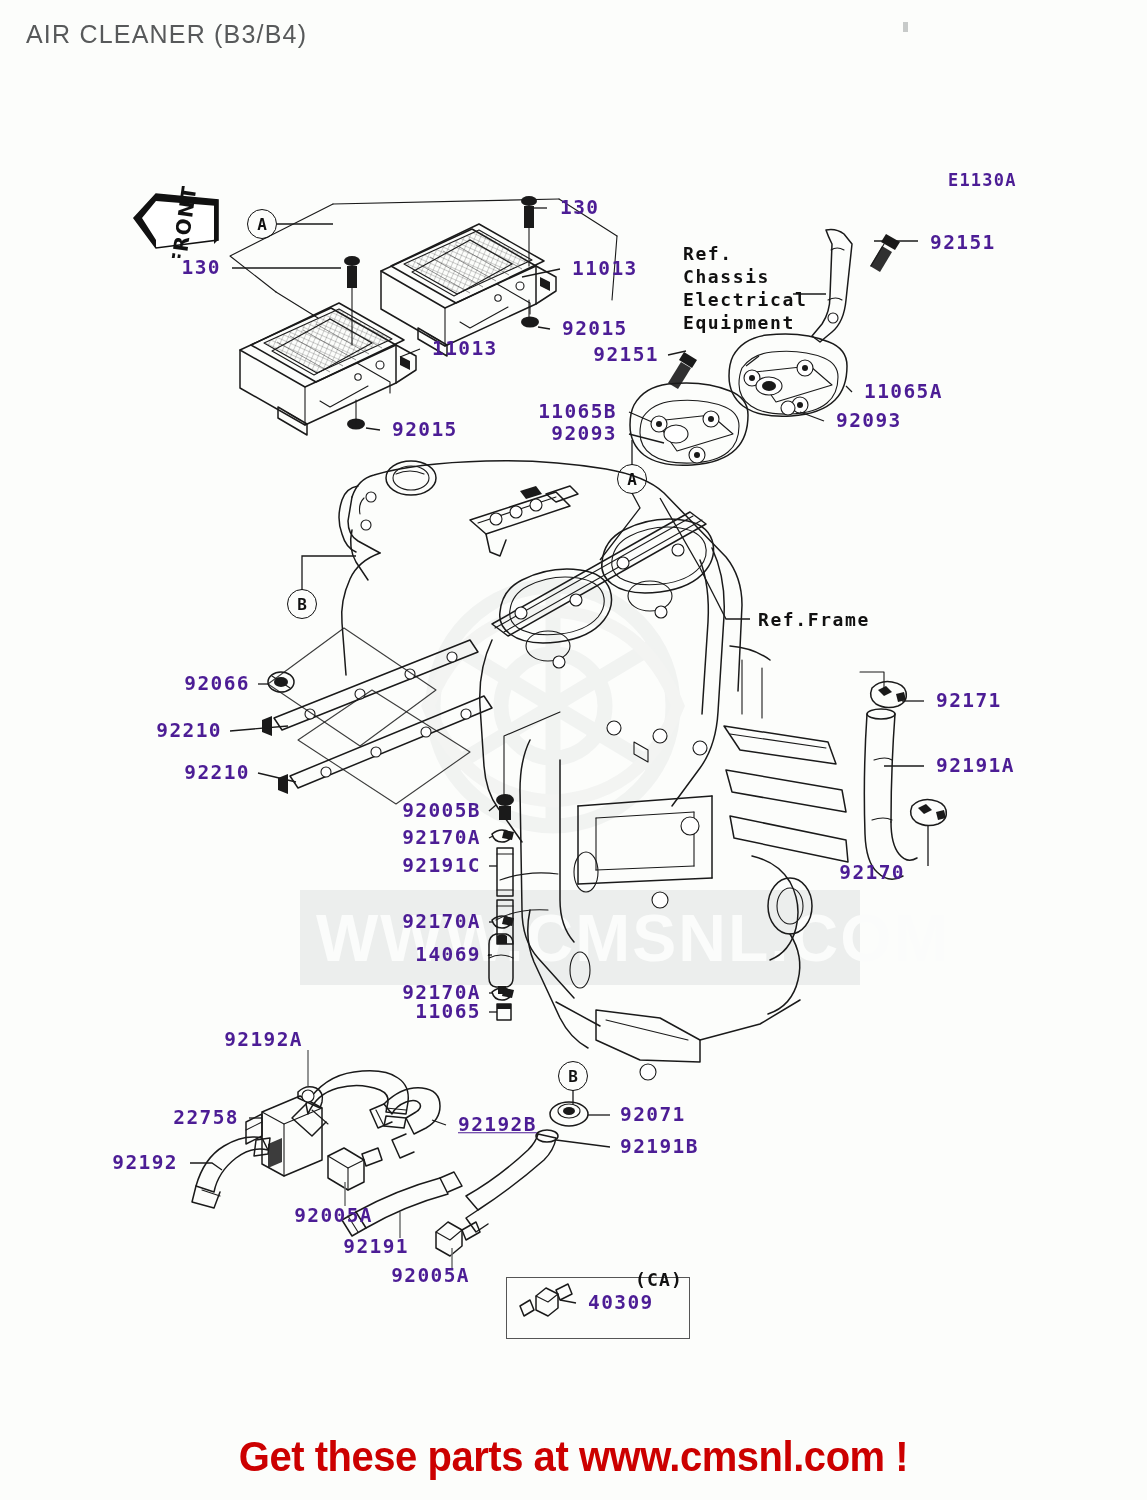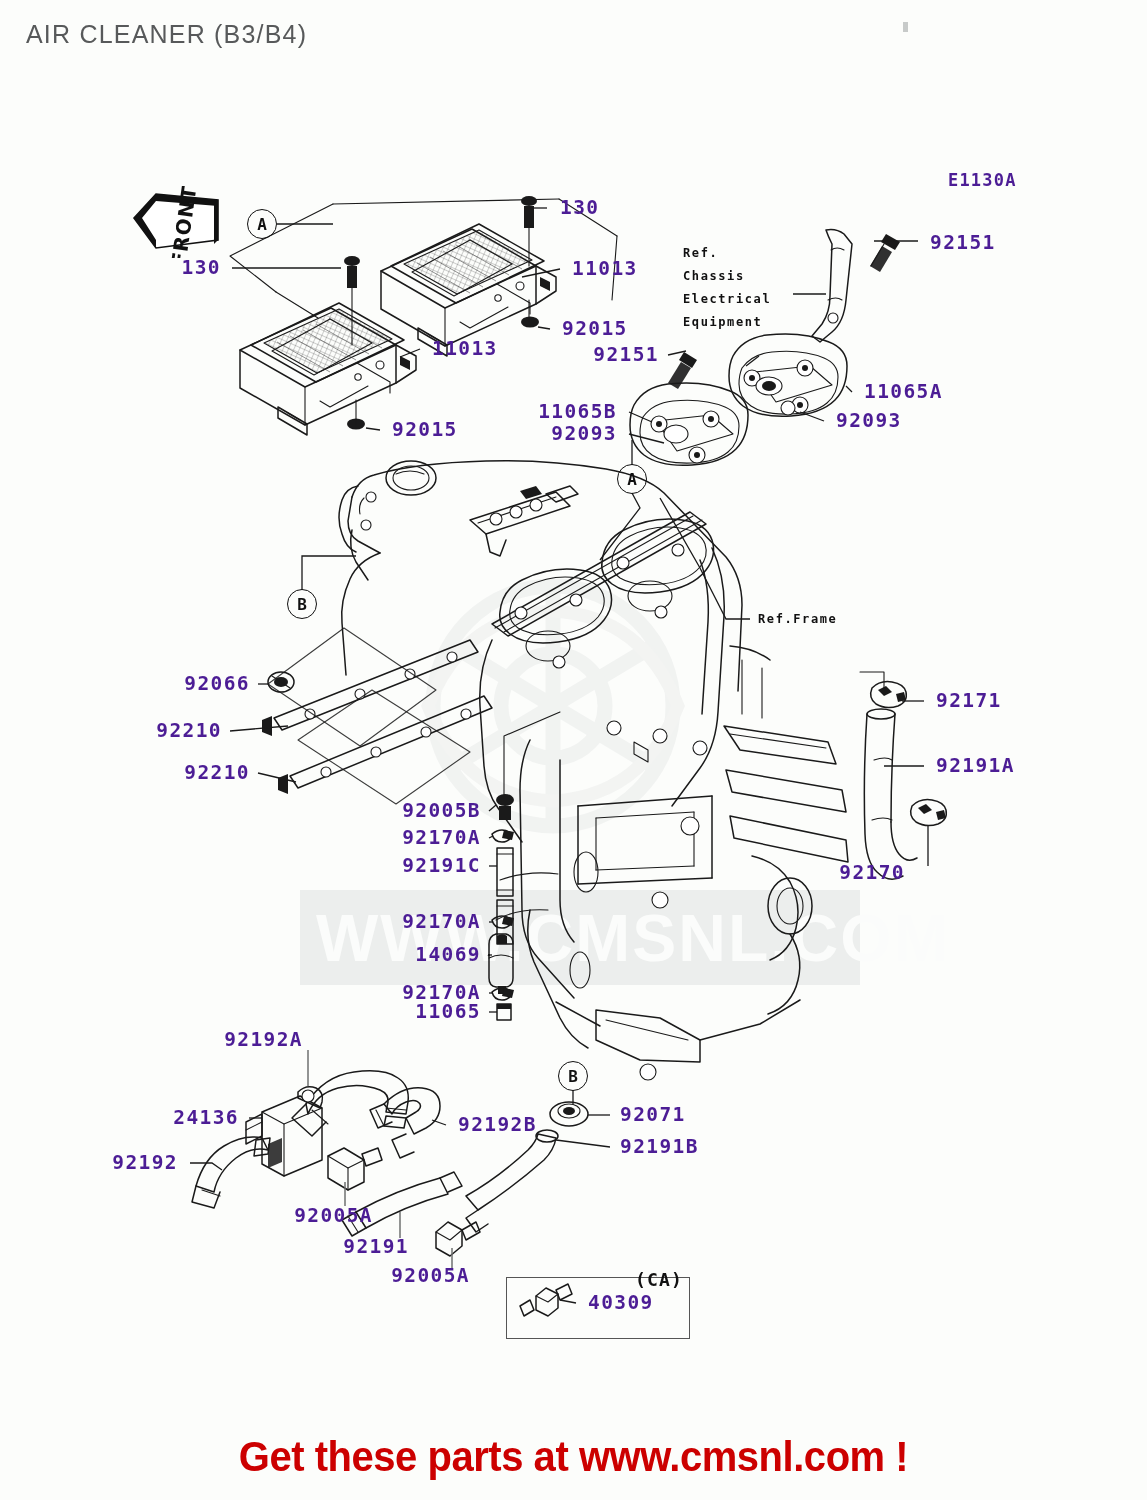--- a/index.html
+++ b/index.html
@@ -36,21 +36,21 @@
     font-family:"DejaVu Sans Mono","Liberation Mono",monospace;
     font-size:19.5px;font-weight:bold;color:#4c1d95;
     letter-spacing:1.4px;white-space:nowrap;line-height:1;
   }
   .lbl.r{transform:translate(-100%,-50%);}     
   .lbl.l{transform:translate(0,-50%);}      
 
   .reftext{
     position:absolute;
     font-family:"DejaVu Sans Mono","Liberation Mono",monospace;
-    font-size:12px;font-weight:bold;color:#111;
+    font-size:18px;font-weight:bold;color:#111;
     letter-spacing:1.6px;line-height:23px;white-space:pre;
   }
 
   
   .marker{
     position:absolute;width:28px;height:28px;border:1.6px solid #111;
     border-radius:50%;
     font-family:"DejaVu Sans Mono","Liberation Mono",monospace;
     font-size:16px;font-weight:bold;color:#111;
     display:flex;align-items:center;justify-content:center;
@@ -629,23 +629,23 @@
       <div class="lbl r" style="left: 481px; top: 838px;">92170A</div>
       <div class="lbl r" style="left: 481px; top: 866px;">92191C</div>
       <div class="lbl r" style="left: 481px; top: 922px;">92170A</div>
       <div class="lbl r" style="left: 481px; top: 955px;">14069</div>
       <div class="lbl r" style="left: 481px; top: 993px;">92170A</div>
       <div class="lbl r" style="left: 481px; top: 1012px;">11065</div>
       <div class="lbl l" style="left: 936px; top: 701px;">92171</div>
       <div class="lbl l" style="left: 936px; top: 766px;">92191A</div>
       <div class="lbl r" style="left: 905px; top: 873px;">92170</div>
       <div class="lbl r" style="left: 303px; top: 1040px;">92192A</div>
-      <div class="lbl r" style="left: 239px; top: 1118px;">24136</div>
+      <div class="lbl r" style="left: 239px; top: 1118px;">22758</div>
       <div class="lbl r" style="left: 178px; top: 1163px;">92192</div>
-      <div class="lbl l" style="left: 458px; top: 1125px;">92192B</div>
+      <div class="lbl l" style="left: 458px; top: 1125px; text-decoration: underline;">92192B</div>
       <div class="lbl r" style="left: 373px; top: 1216px;">92005A</div>
       <div class="lbl r" style="left: 409px; top: 1247px;">92191</div>
       <div class="lbl r" style="left: 470px; top: 1276px;">92005A</div>
       <div class="lbl l" style="left: 620px; top: 1115px;">92071</div>
       <div class="lbl l" style="left: 620px; top: 1147px;">92191B</div>
       <div class="lbl l" style="left: 588px; top: 1303px;">40309</div>
     </div>
 
   <div class="ca-box"></div>
   <div class="ca-tag">(CA)</div>

